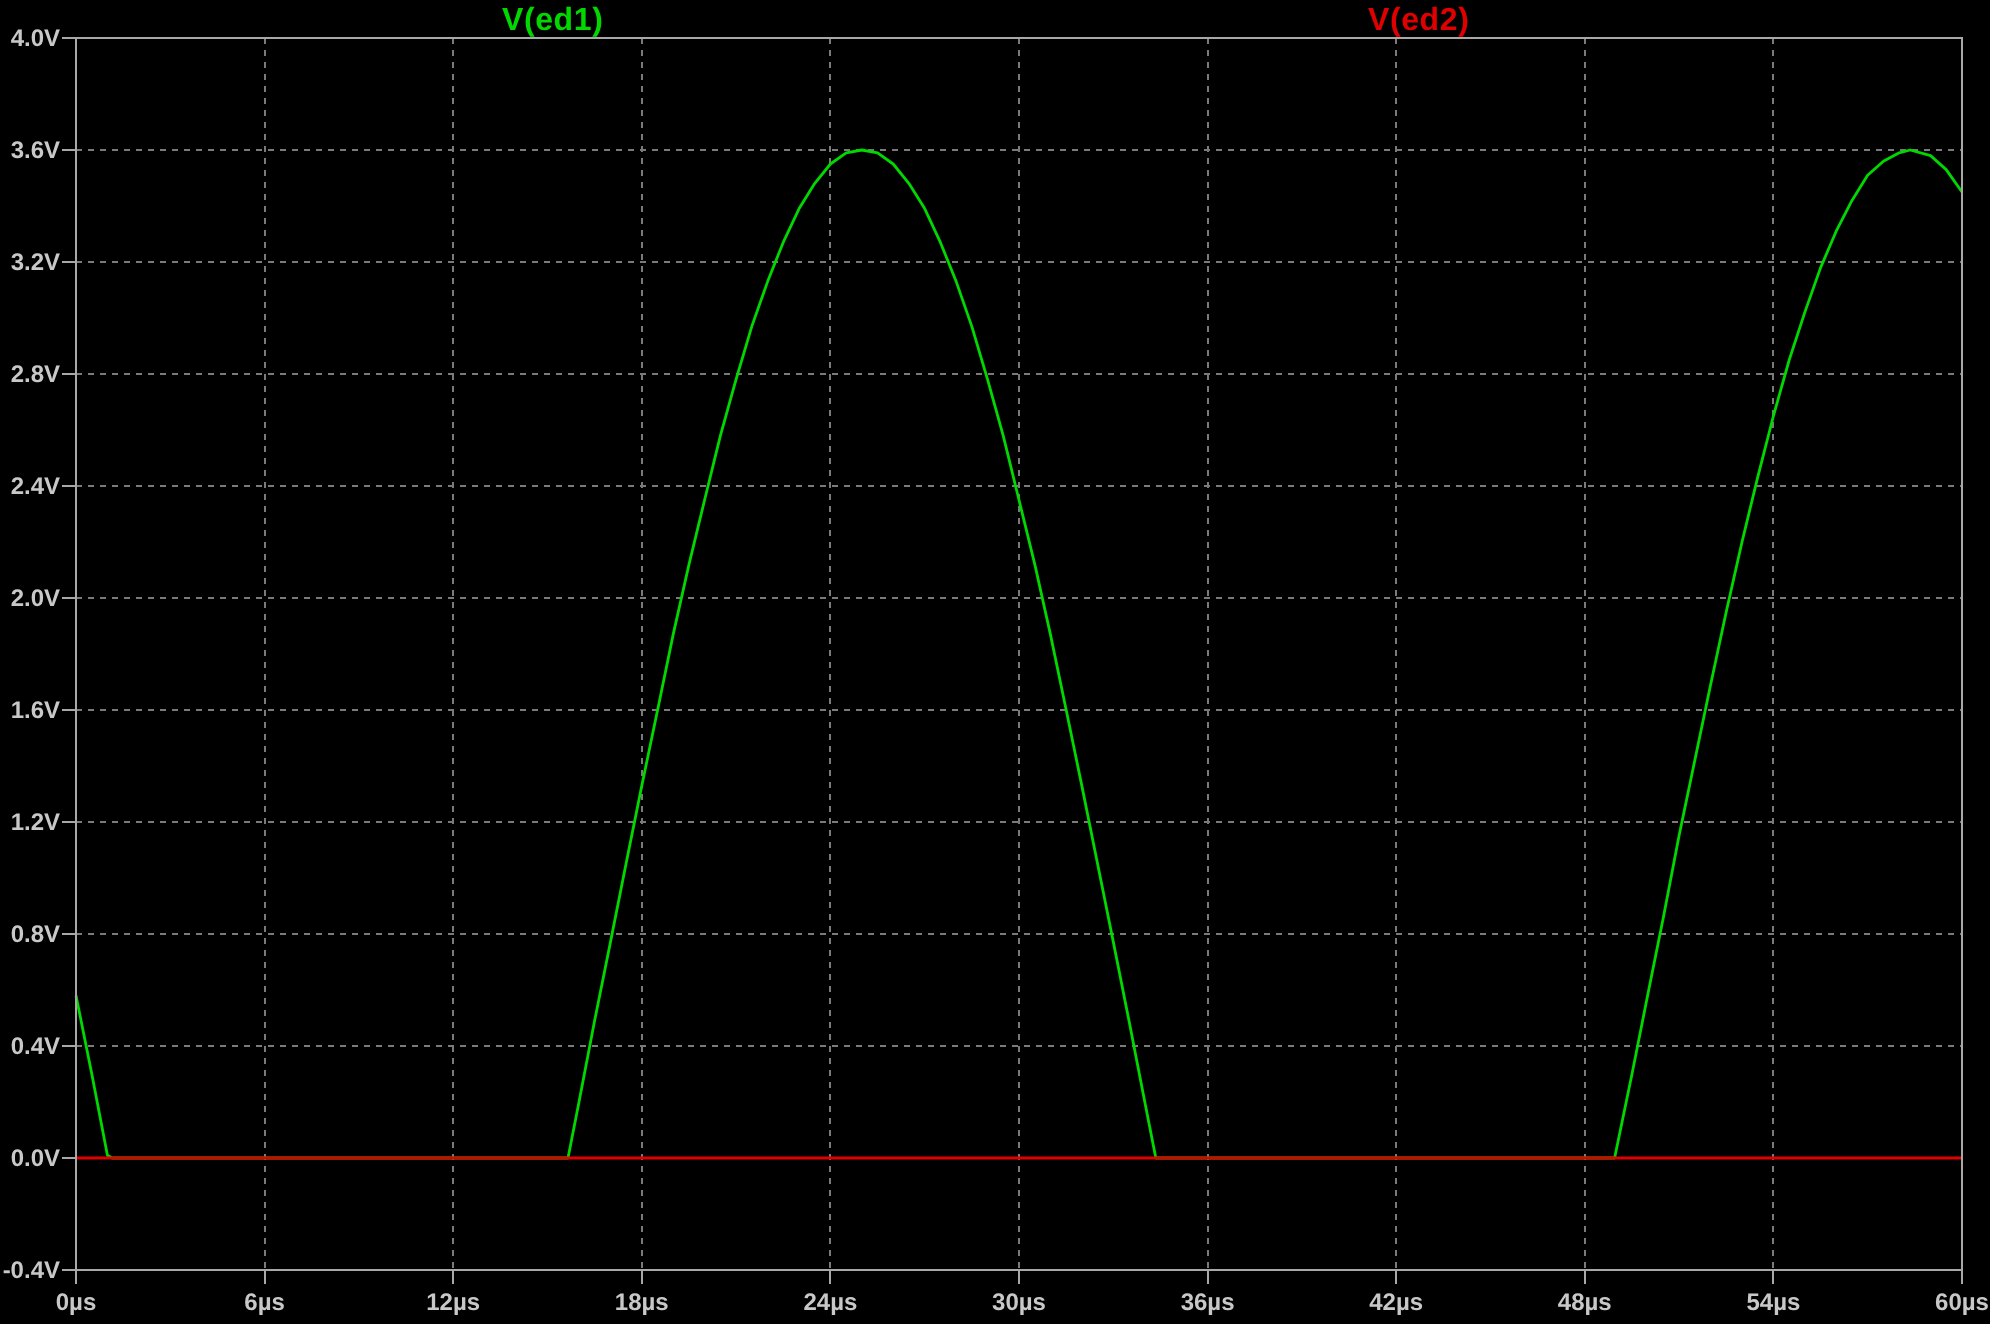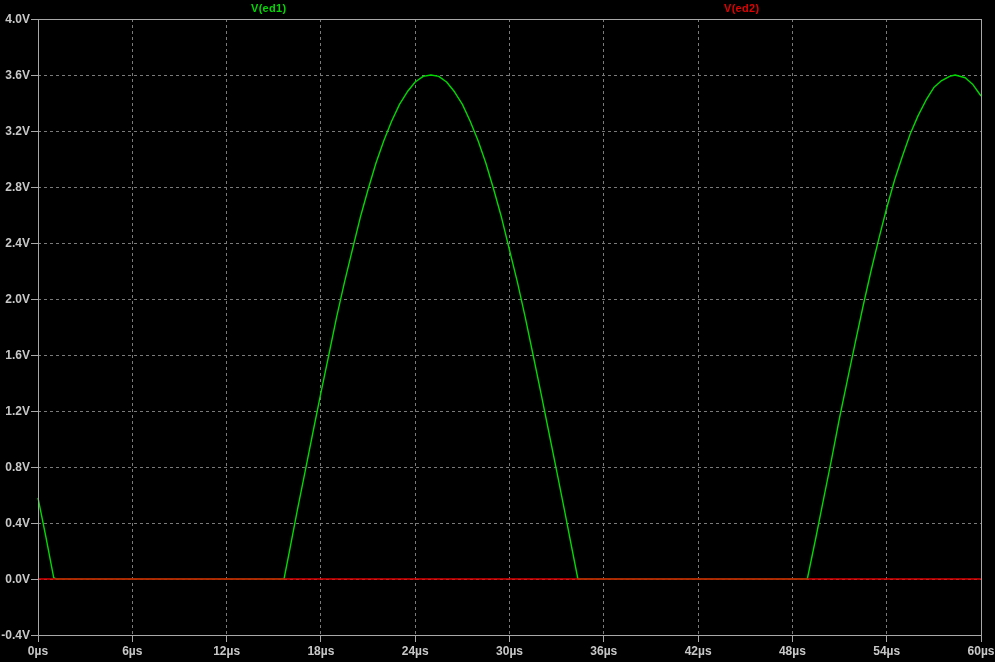--- a/index.html
+++ b/index.html
@@ -1,25 +1,25 @@
 <!DOCTYPE html>
 <html><head>
 <meta charset="utf-8">
 <style>
   html,body{margin:0;padding:0;background:#000;}
   .screen{
     position:relative;width:995px;height:662px;background:#000;overflow:hidden;
     font-family:"Liberation Sans",sans-serif;
   }
   .legend-item{
-    position:absolute;top:2px;font-size:11px;font-weight:bold;letter-spacing:0.3px;
+    position:absolute;top:2px;font-size:16px;font-weight:bold;letter-spacing:0.3px;
     cursor:default;white-space:nowrap;
   }
   #legend-ved1{left:251px;}
-  #legend-ved2{left:724px;}
+  #legend-ved2{left:684px;}
   svg{position:absolute;left:0;top:0;}
   text{font-family:"Liberation Sans",sans-serif;font-size:12px;font-weight:bold;fill:#c8c8c8;}
 </style>
 </head>
 <body>
 
 <div class="screen">
   <div>
     <span id="legend-ved1" class="legend-item" style="color: rgb(0, 216, 0);">V(ed1)</span>
     <span id="legend-ved2" class="legend-item" style="color: rgb(224, 0, 0);">V(ed2)</span>

